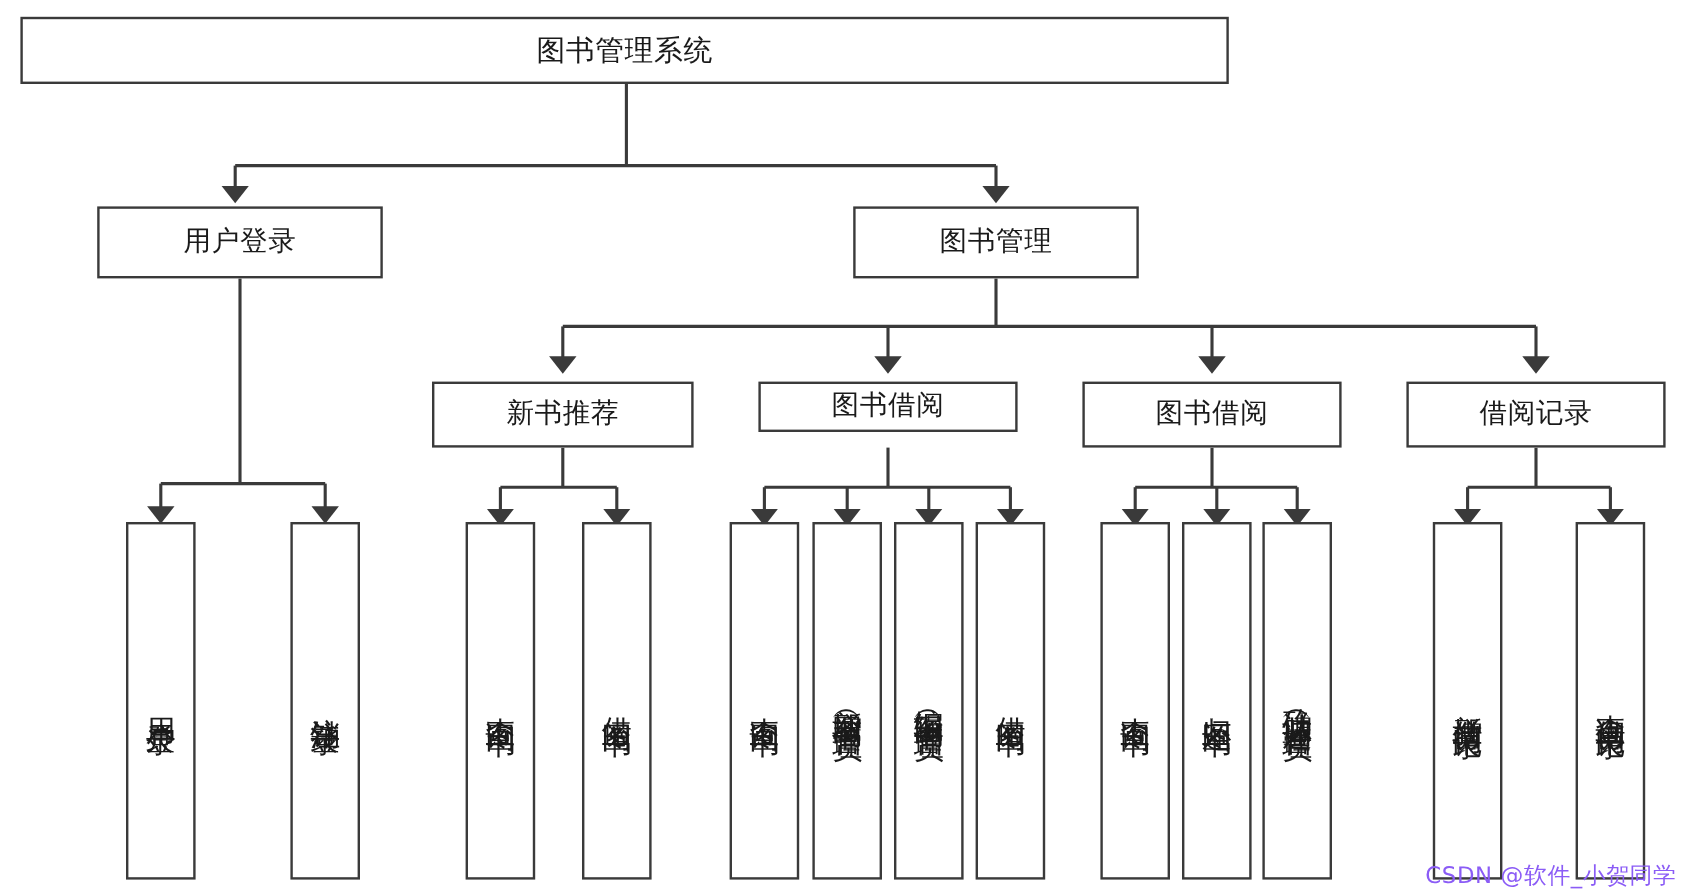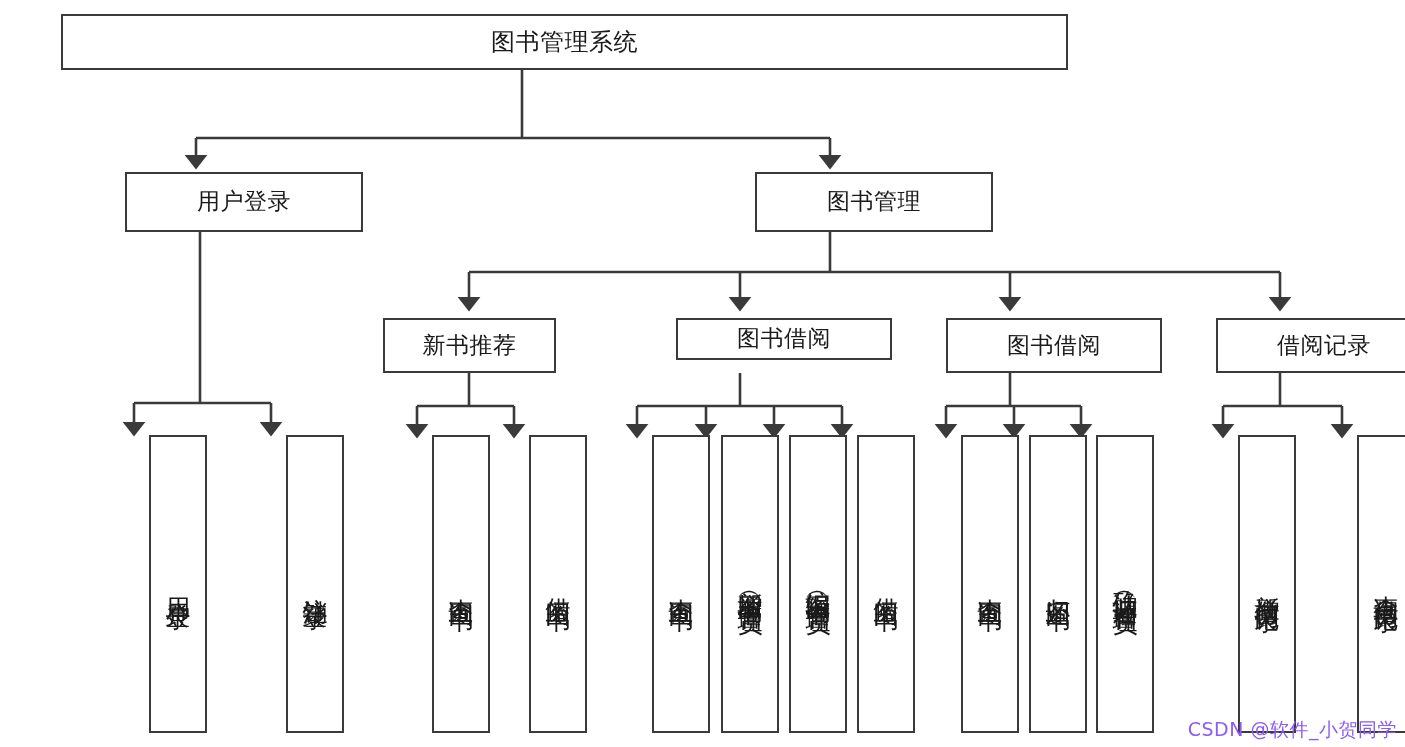--- a/index.html
+++ b/index.html
@@ -29,21 +29,20 @@
   .node {
     position: absolute;
     box-sizing: border-box;
     border: 2.4px solid #3a3a3a;
     background: #ffffff;
     display: flex;
     align-items: center;
     justify-content: center;
     color: #1a1a1a;
     z-index: 2;
-    margin-left: 44px;
   }
   .node .lbl {
     display: block;
     text-align: center;
     line-height: 1.18;
     letter-spacing: 0.5px;
   }
   
   .node.h .lbl {
     font-size: 23px;
@@ -137,21 +136,21 @@
     <span class="lbl">图书管理系统</span>
   </div>
 
   <div class="node h" style="left:81px; top:172px; width:238px; height:60px;">
     <span class="lbl">用户登录</span>
   </div>
   <div class="node h" style="left:711px; top:172px; width:238px; height:60px;">
     <span class="lbl">图书管理</span>
   </div>
 
-  <div class="node h" style="left:339px; top:318px; width:173px; height:55px;">
+  <div class="node h" style="left:360px; top:318px; width:218px; height:55px;">
     <span class="lbl">新书推荐</span>
   </div>
   <div class="node h" style="left:632px; top:318px; width:216px; height:42px;">
     <span class="lbl">图书借阅</span>
   </div>
   <div class="node h" style="left:902px; top:318px; width:216px; height:55px;">
     <span class="lbl">图书借阅</span>
   </div>
   <div class="node h" style="left:1172px; top:318px; width:216px; height:55px;">
     <span class="lbl">借阅记录</span>

